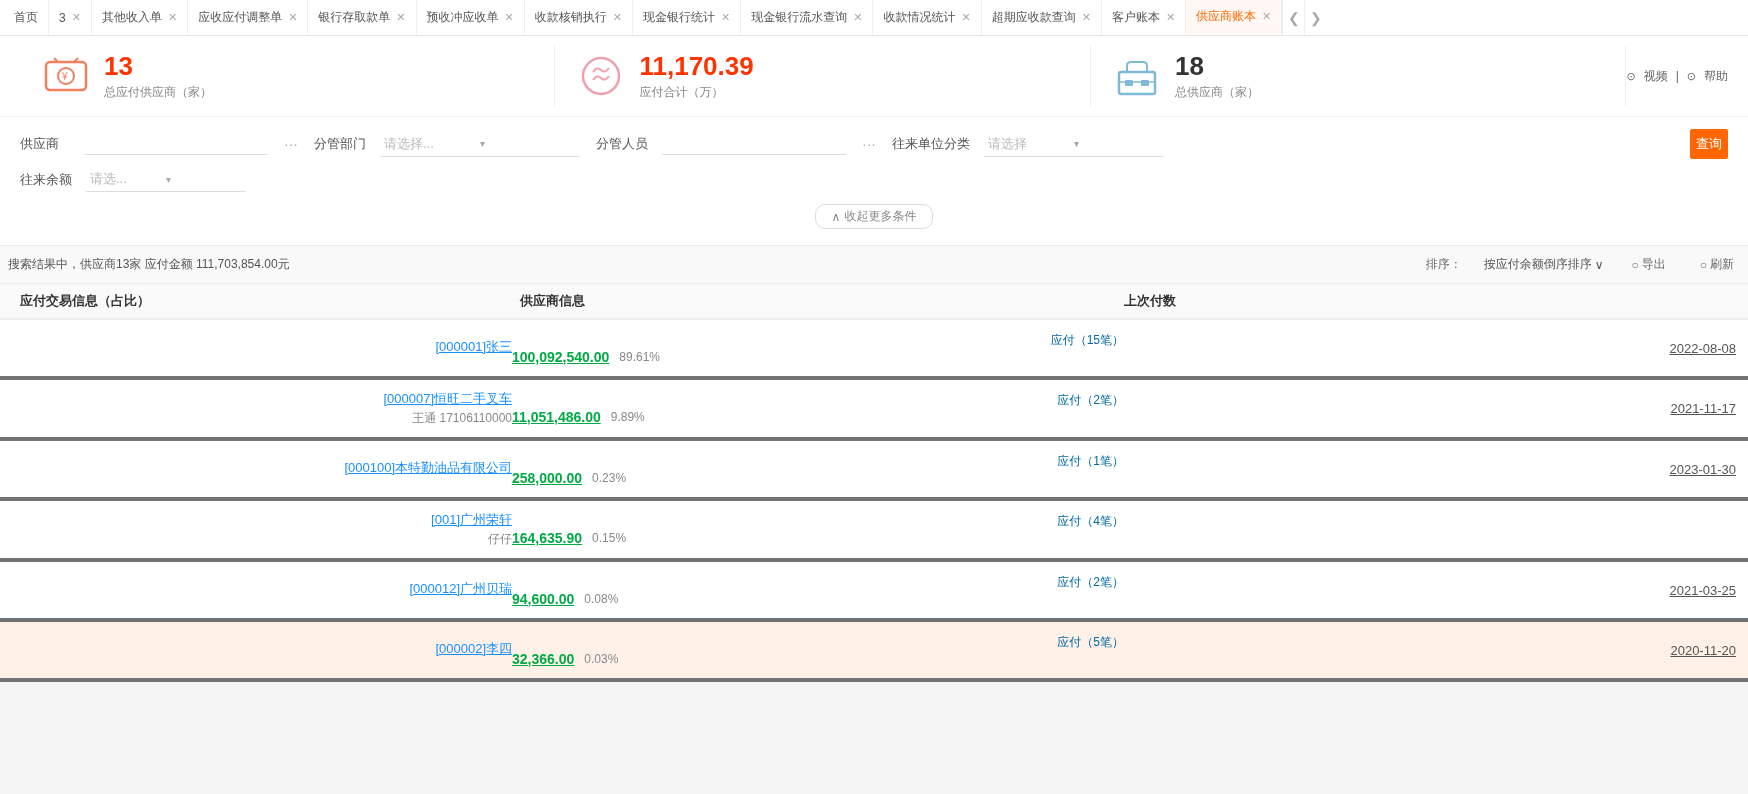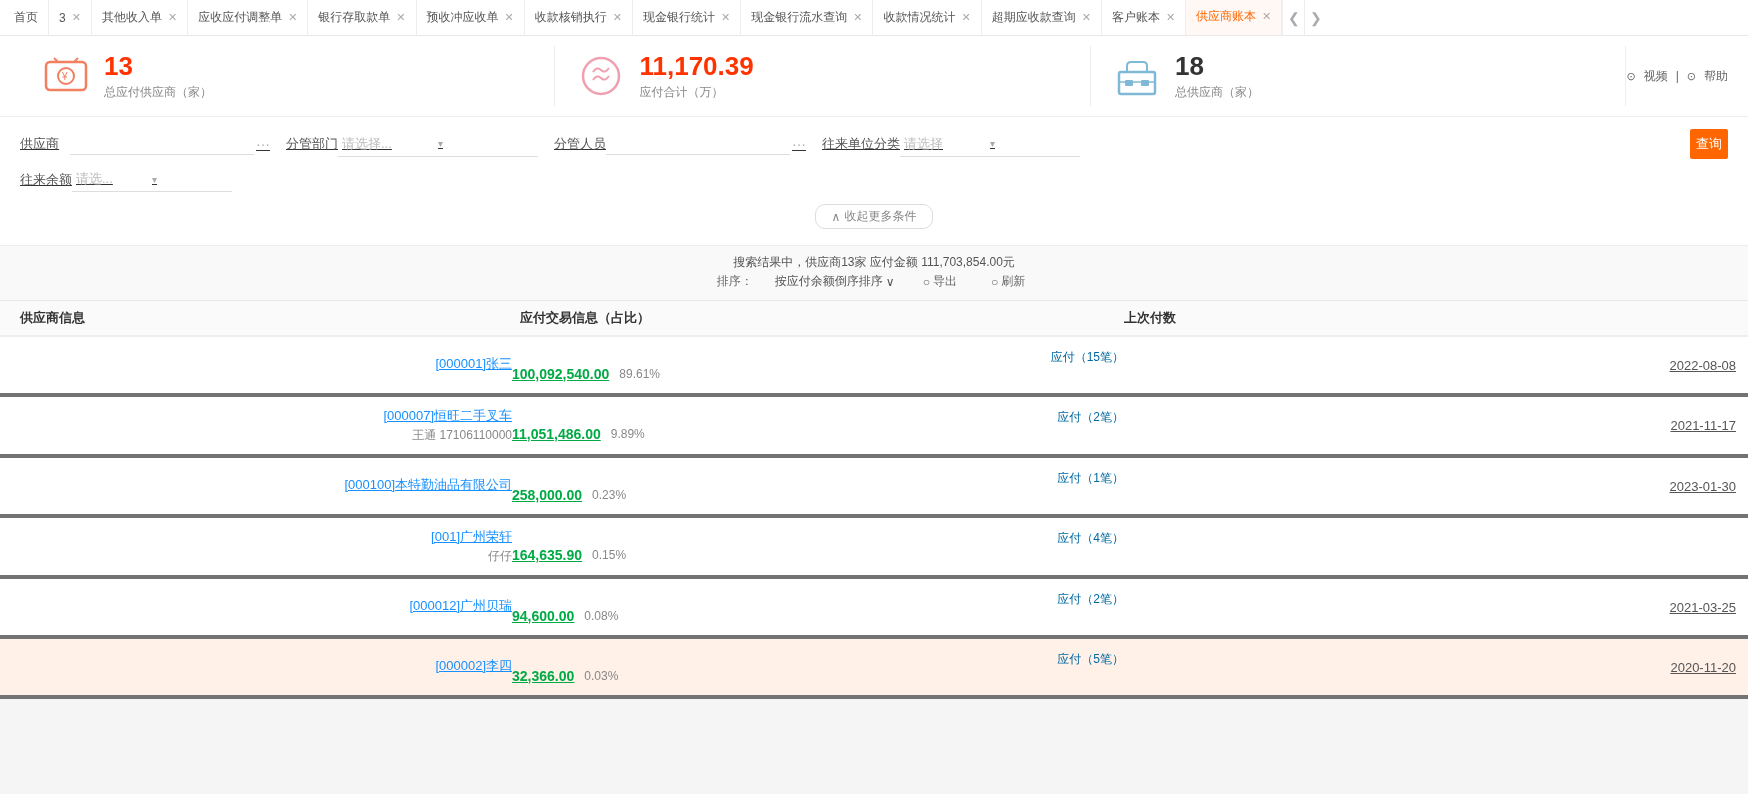--- a/index.html
+++ b/index.html
@@ -104,22 +104,21 @@
     .filter-row {
       display: flex;
       align-items: center;
       gap: 16px;
       margin-bottom: 8px;
       flex-wrap: wrap;
     }
     .filter-item {
       display: flex;
       align-items: center;
-      gap: 0;
-      text-decoration: underline;
+      gap: 14px;
     }
     .filter-label {
       font-size: 13px;
       color: #555;
       white-space: nowrap;
       min-width: 50px;
     }
     .filter-input {
       border: none;
       border-bottom: 1px solid #ddd;
@@ -169,25 +168,24 @@
       border-radius: 10px;
       background: #fff;
     }
 
     
     .result-bar {
       display: flex;
       align-items: center;
       justify-content: space-between;
       background: #f9f9f9;
-      padding: 8px 16px;
+      padding: 8px 8px;
       font-size: 12px;
       color: #555;
       border-bottom: 1px solid #e8e8e8;
-      flex-direction: column;
     }
     .result-bar-right {
       display: flex;
       align-items: center;
       gap: 22px;
       font-size: 12px;
       color: #555;
     }
     .result-bar-right .sort-label { color: #666; }
     .result-bar-right .sort-select {
@@ -442,22 +440,22 @@
     <div class="btn-small">
       <span>○</span>
       <span>刷新</span>
     </div>
   </div>
 </div>
 
 <div class="table-area">
 
   <div class="table-header">
+    <span>应付交易信息（占比）</span>
     <span>供应商信息</span>
-    <span>应付交易信息（占比）</span>
     <span>上次付数</span>
   </div>
 
   <div class="main-content">
 
     <div class="table-row">
       <div>
         <div class="supplier-link">[000001]张三</div>
         <div class="supplier-sub"></div>
       </div>

